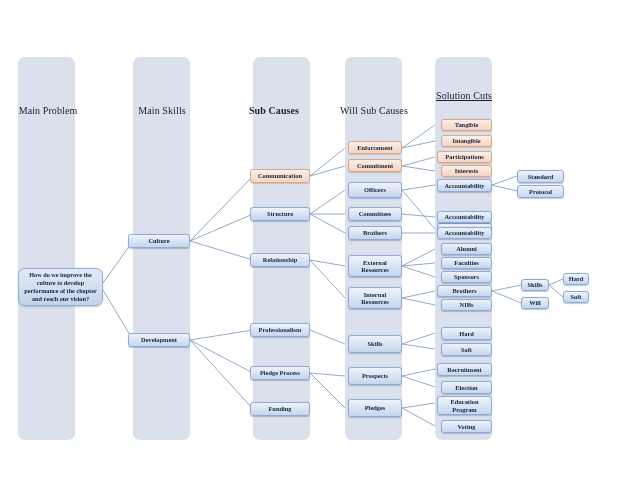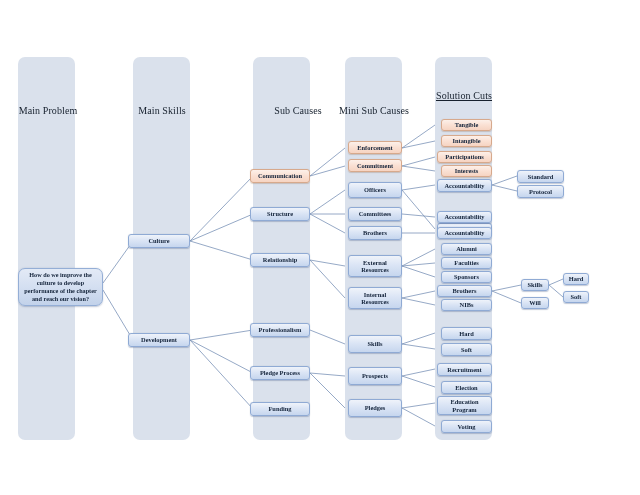--- a/index.html
+++ b/index.html
@@ -74,22 +74,22 @@
 <div id="canvas">
 
   <div class="band" style="left:18px;top:57px;width:57px;height:383px;"></div>
   <div class="band" style="left:133px;top:57px;width:57px;height:383px;"></div>
   <div class="band" style="left:253px;top:57px;width:57px;height:383px;"></div>
   <div class="band" style="left:345px;top:57px;width:57px;height:383px;"></div>
   <div class="band" style="left:435px;top:57px;width:57px;height:383px;"></div>
 
   <div class="band-label" style="left:8px;top:105px;width:80px;">Main Problem</div>
   <div class="band-label" style="left:122px;top:105px;width:80px;">Main Skills</div>
-  <div class="band-label" style="left:258px;top:105px;width:80px;">Sub Causes</div>
-  <div class="band-label" style="left:331px;top:105px;width:86px;">Mini Sub Causes</div>
+  <div class="band-label" style="left:234px;top:105px;width:80px;font-weight:bold;">Sub Causes</div>
+  <div class="band-label" style="left:331px;top:105px;width:86px;">Will Sub Causes</div>
   <div class="band-label" style="left:424px;top:90px;width:80px;text-decoration:underline;">Solution Cuts</div>
 
   <svg id="links" viewBox="0 0 640 495">
     <g stroke="#7b93b8" stroke-width="0.8" fill="none">
 
       <path d="M103,283 L133,241"></path>
       <path d="M103,290 L133,340"></path>
 
       <path d="M190,241 L253,176"></path>
       <path d="M190,241 L253,214"></path>

